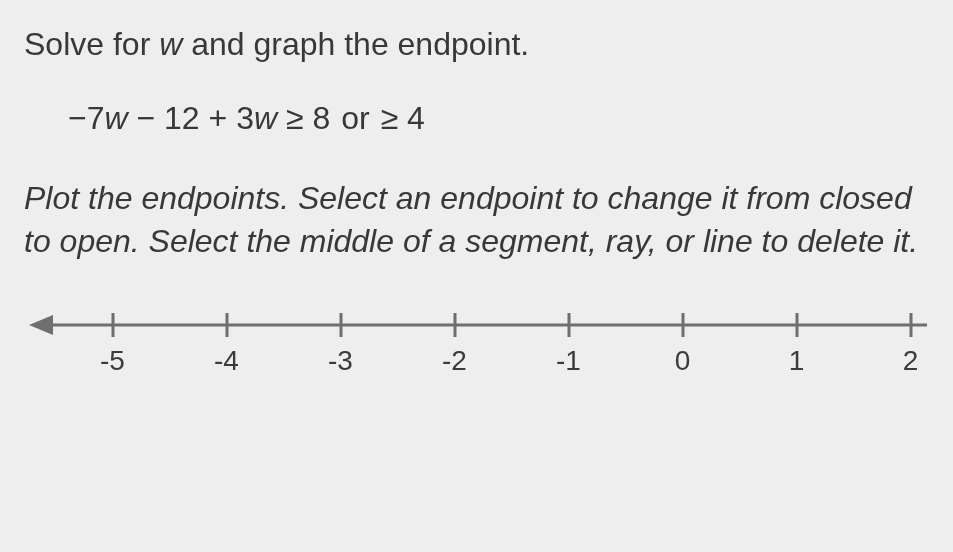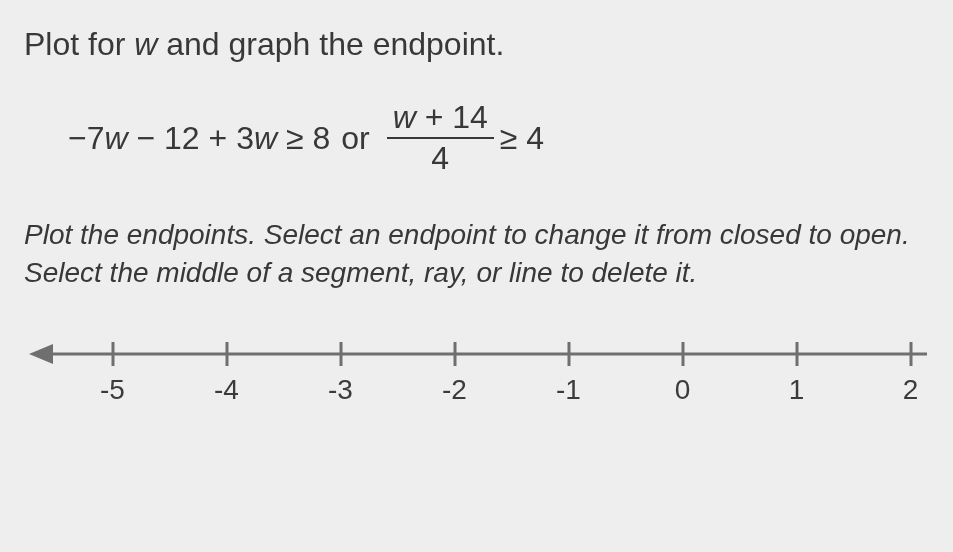--- a/index.html
+++ b/index.html
@@ -31,21 +31,21 @@
       display: inline-flex;
       flex-direction: column;
       align-items: center;
       vertical-align: middle;
       margin: 0 6px;
       line-height: 1.1;
     }
     .frac .num { padding: 0 6px 2px 6px; }
     .frac .den { border-top: 2px solid #383838; padding: 2px 6px 0 6px; width:100%; text-align:center;}
     .instr {
-      font-size: 28px;
+      font-size: 32px;
       font-style: italic;
       line-height: 1.35;
       margin-bottom: 44px;
     }
     .numberline-wrap {
       width: 900px;
       margin: 0 auto;
     }
     .numberline {
       position: relative;
@@ -59,35 +59,29 @@
       color: #3b3b3b;
       text-align: center;
       transform: translateX(-50%);
       font-family: Arial, sans-serif;
     }
   </style>
 </head>
 <body>
 
 <div class="question">
-  <span>Plot for </span><span class="var">w</span><span> and graph the endpoint.</span>
+  <span>Solve for </span><span class="var">w</span><span> and graph the endpoint.</span>
 </div>
 
 <div class="inequality">
   <span class="piece">
     <span>−7</span><span class="var">w</span><span> − 12 + 3</span><span class="var">w</span><span> ≥ 8</span>
   </span>
   <span class="piece" style="margin:0 4px;"> or </span>
   <span class="piece" style="display:inline-flex;align-items:center;">
-    <span class="frac">
-      <span class="num">
-        <span class="var">w</span><span> + 14</span>
-      </span>
-      <span class="den">4</span>
-    </span>
     <span> ≥ 4</span>
   </span>
 </div>
 
 <div class="instr">Plot the endpoints. Select an endpoint to change it from closed to open. Select the middle of a segment, ray, or line to delete it.</div>
 
 <div class="numberline-wrap">
   <div class="numberline">
     <svg class="nl-svg" width="900" height="40">
       <line x1="10" y1="18" x2="900" y2="18" stroke="#6f6f6f" stroke-width="3"></line>

